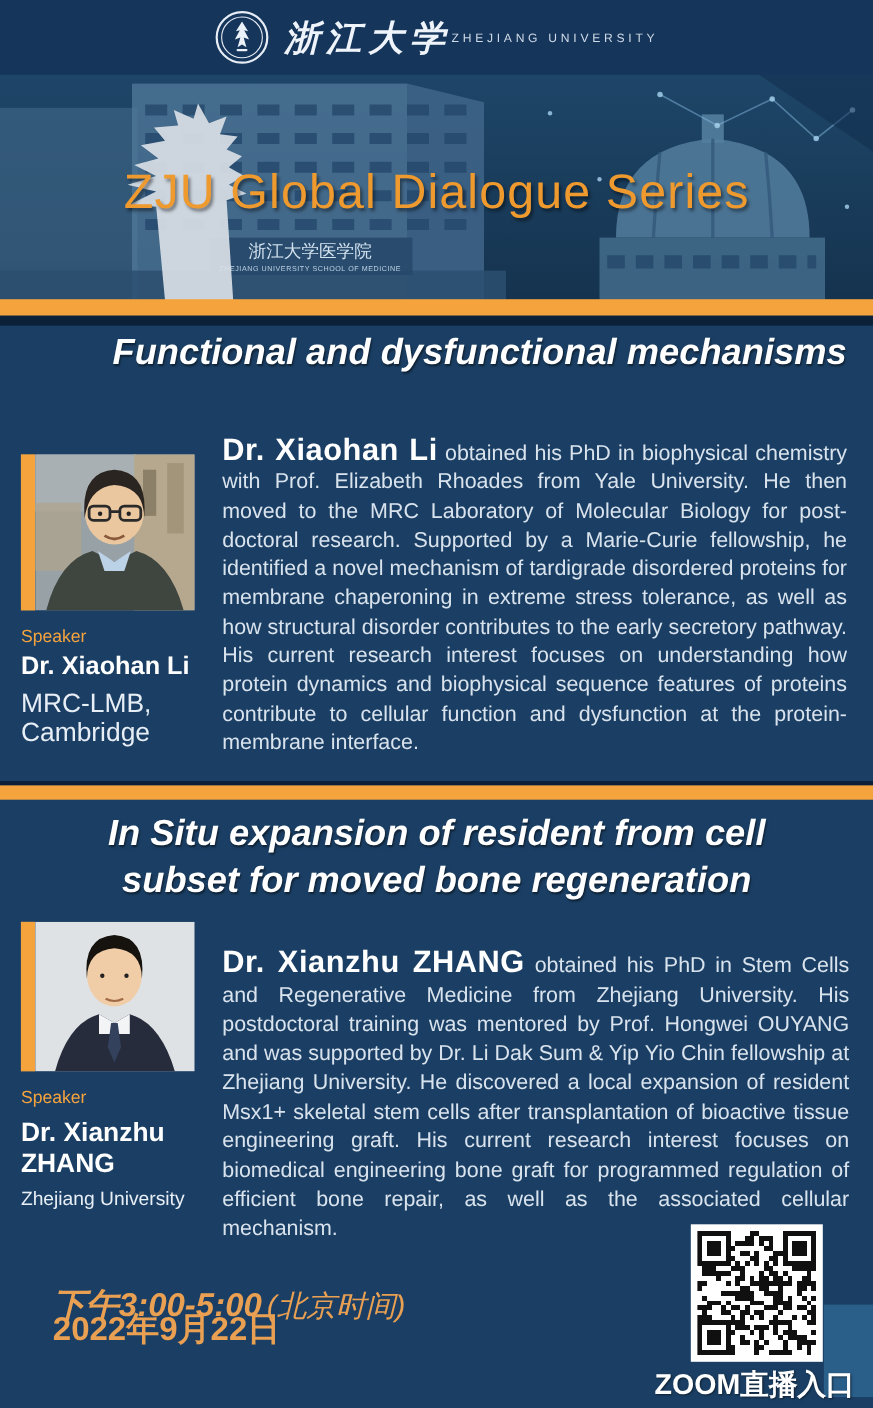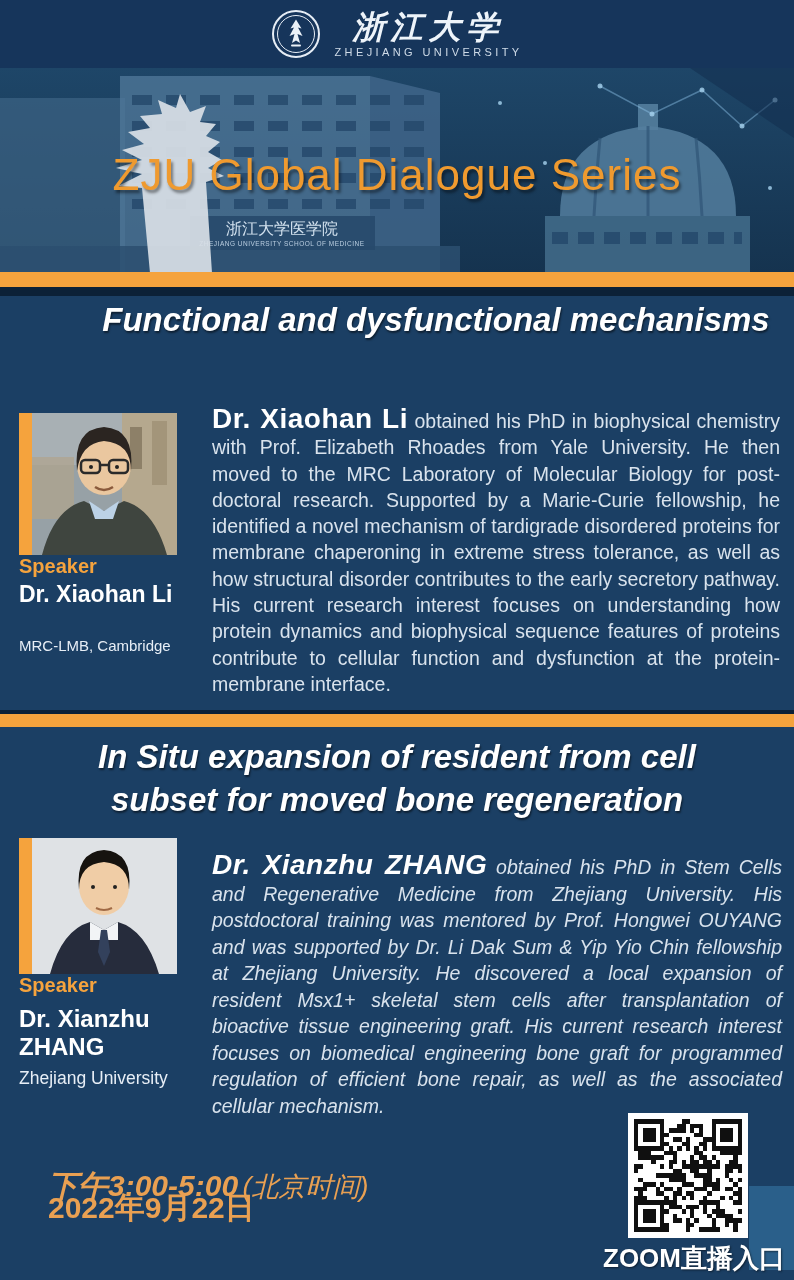--- a/index.html
+++ b/index.html
@@ -9,21 +9,21 @@
     font-family:"Liberation Sans", sans-serif;
     margin:0 auto;
   }
   
   .uni-header{
     position:absolute; top:0; left:0; width:794px; height:68px;
     background:var(--header-bg,#16355b);
     display:flex; align-items:center; justify-content:center; gap:13px;
   }
   .seal{flex:0 0 auto;}
-  .uni-names{display:flex; flex-direction:column; align-items:center;}
+  .uni-names{display:flex; align-items:center;}
   .uni-zh{
     font-family:"DejaVu Serif", serif; font-weight:bold; font-style:italic;
     font-size:32px; color:#eef4fa; letter-spacing:6px; line-height:34px;
   }
   .uni-en{font-size:11px; color:#cfdbe8; letter-spacing:3.4px; margin-top:2px;}
   
   .banner{position:absolute; top:68px; left:0; width:794px; height:205px; background:#1c4066; overflow:hidden;}
   .banner svg{position:absolute; inset:0;}
   .banner-title{
     position:absolute; left:0; width:794px; top:82px; text-align:center;
@@ -44,44 +44,44 @@
     font-size:33px; line-height:43px; font-weight:bold; font-style:italic;
     color:var(--title-white,#ffffff); text-shadow:1px 2px 2px rgba(0,0,0,.5);
   }
   .t1{top:298px;margin-left:39px;} .t2{top:735px;}
   
   .speaker-card{position:absolute; left:19px; width:158px;}
   .s1{top:413px;} .s2{top:838px;}
   .photo-row{display:flex;}
   .photo-accent{width:13px; background:var(--accent-orange,#f5a33d);}
   .photo-row svg{display:block;}
-  .speaker-label{margin-top:0; color:var(--accent-orange,#f5a33d); font-weight:bold; font-size:20px;}
+  .speaker-label{margin-top:16px; color:var(--accent-orange,#f5a33d); font-weight:normal; font-size:16px;}
   .speaker-name{margin-top:3px; color:#ffffff; font-weight:bold; font-size:23px; line-height:27px;}
   .s2 .speaker-name{font-size:24px; line-height:28px; margin-top:8px;}
-  .speaker-affil{margin-top:24px; color:#e7eef6; font-size:15px; line-height:27px;}
+  .speaker-affil{margin-top:7px; color:#e7eef6; font-size:24px; line-height:27px;}
   .s2 .speaker-affil{font-size:17.5px; white-space:nowrap; margin-top:4px;}
   
   .bio{
-    position:absolute; margin:12px; text-align:justify;
+    position:absolute; margin:2px; text-align:justify;
     color:var(--body-text,#d9e3ed); font-size:19.5px; line-height:26.3px;
   }
   .bio .lead{font-size:28px; font-weight:bold; color:#ffffff; letter-spacing:.5px;}
   .b1{left:200px; top:394px; width:568px;}
-  .b2{left:200px; top:840px; width:570px; line-height:26.5px;font-style:italic;}
+  .b2{left:200px; top:860px; width:570px; line-height:26.5px;}
   
   .date-line1{position:absolute; left:48px; top:1188px; font-size:30px; font-weight:bold; color:var(--date-orange,#e9a052);}
   .date-line2{position:absolute; left:48px; top:1166px; color:var(--date-orange,#e9a052);font-style:italic;}
   .date-line2 .t-bold{font-size:30px; font-weight:bold;}
   .date-line2 .t-reg{font-size:27px; font-weight:normal;}
   .loc-block{position:absolute; left:30px; top:1210px; color:#e8f0f7; font-size:26px; line-height:34px;}
   .qr-panel{position:absolute; left:749px; top:1186px; width:45px; height:84px; background:var(--qr-panel-blue,#2a5f8a);}
   .qr-box{position:absolute; left:628px; top:1113px; width:108px; height:113px; background:#ffffff; padding:6px;}
   .qr-box svg{display:block;}
   .qr-caption{
-    position:absolute; left:595px; top:1241px; width:190px; text-align:right;
+    position:absolute; left:595px; top:1241px; width:190px; text-align:left;
     color:#ffffff; font-weight:bold; font-size:26px; text-shadow:1px 1px 2px rgba(0,0,0,.5);
   }
 </style>
 </head>
 <body>
 
 <div class="poster">
 
   <header class="uni-header">
     <svg class="seal" width="50" height="50" viewBox="0 0 50 50">

